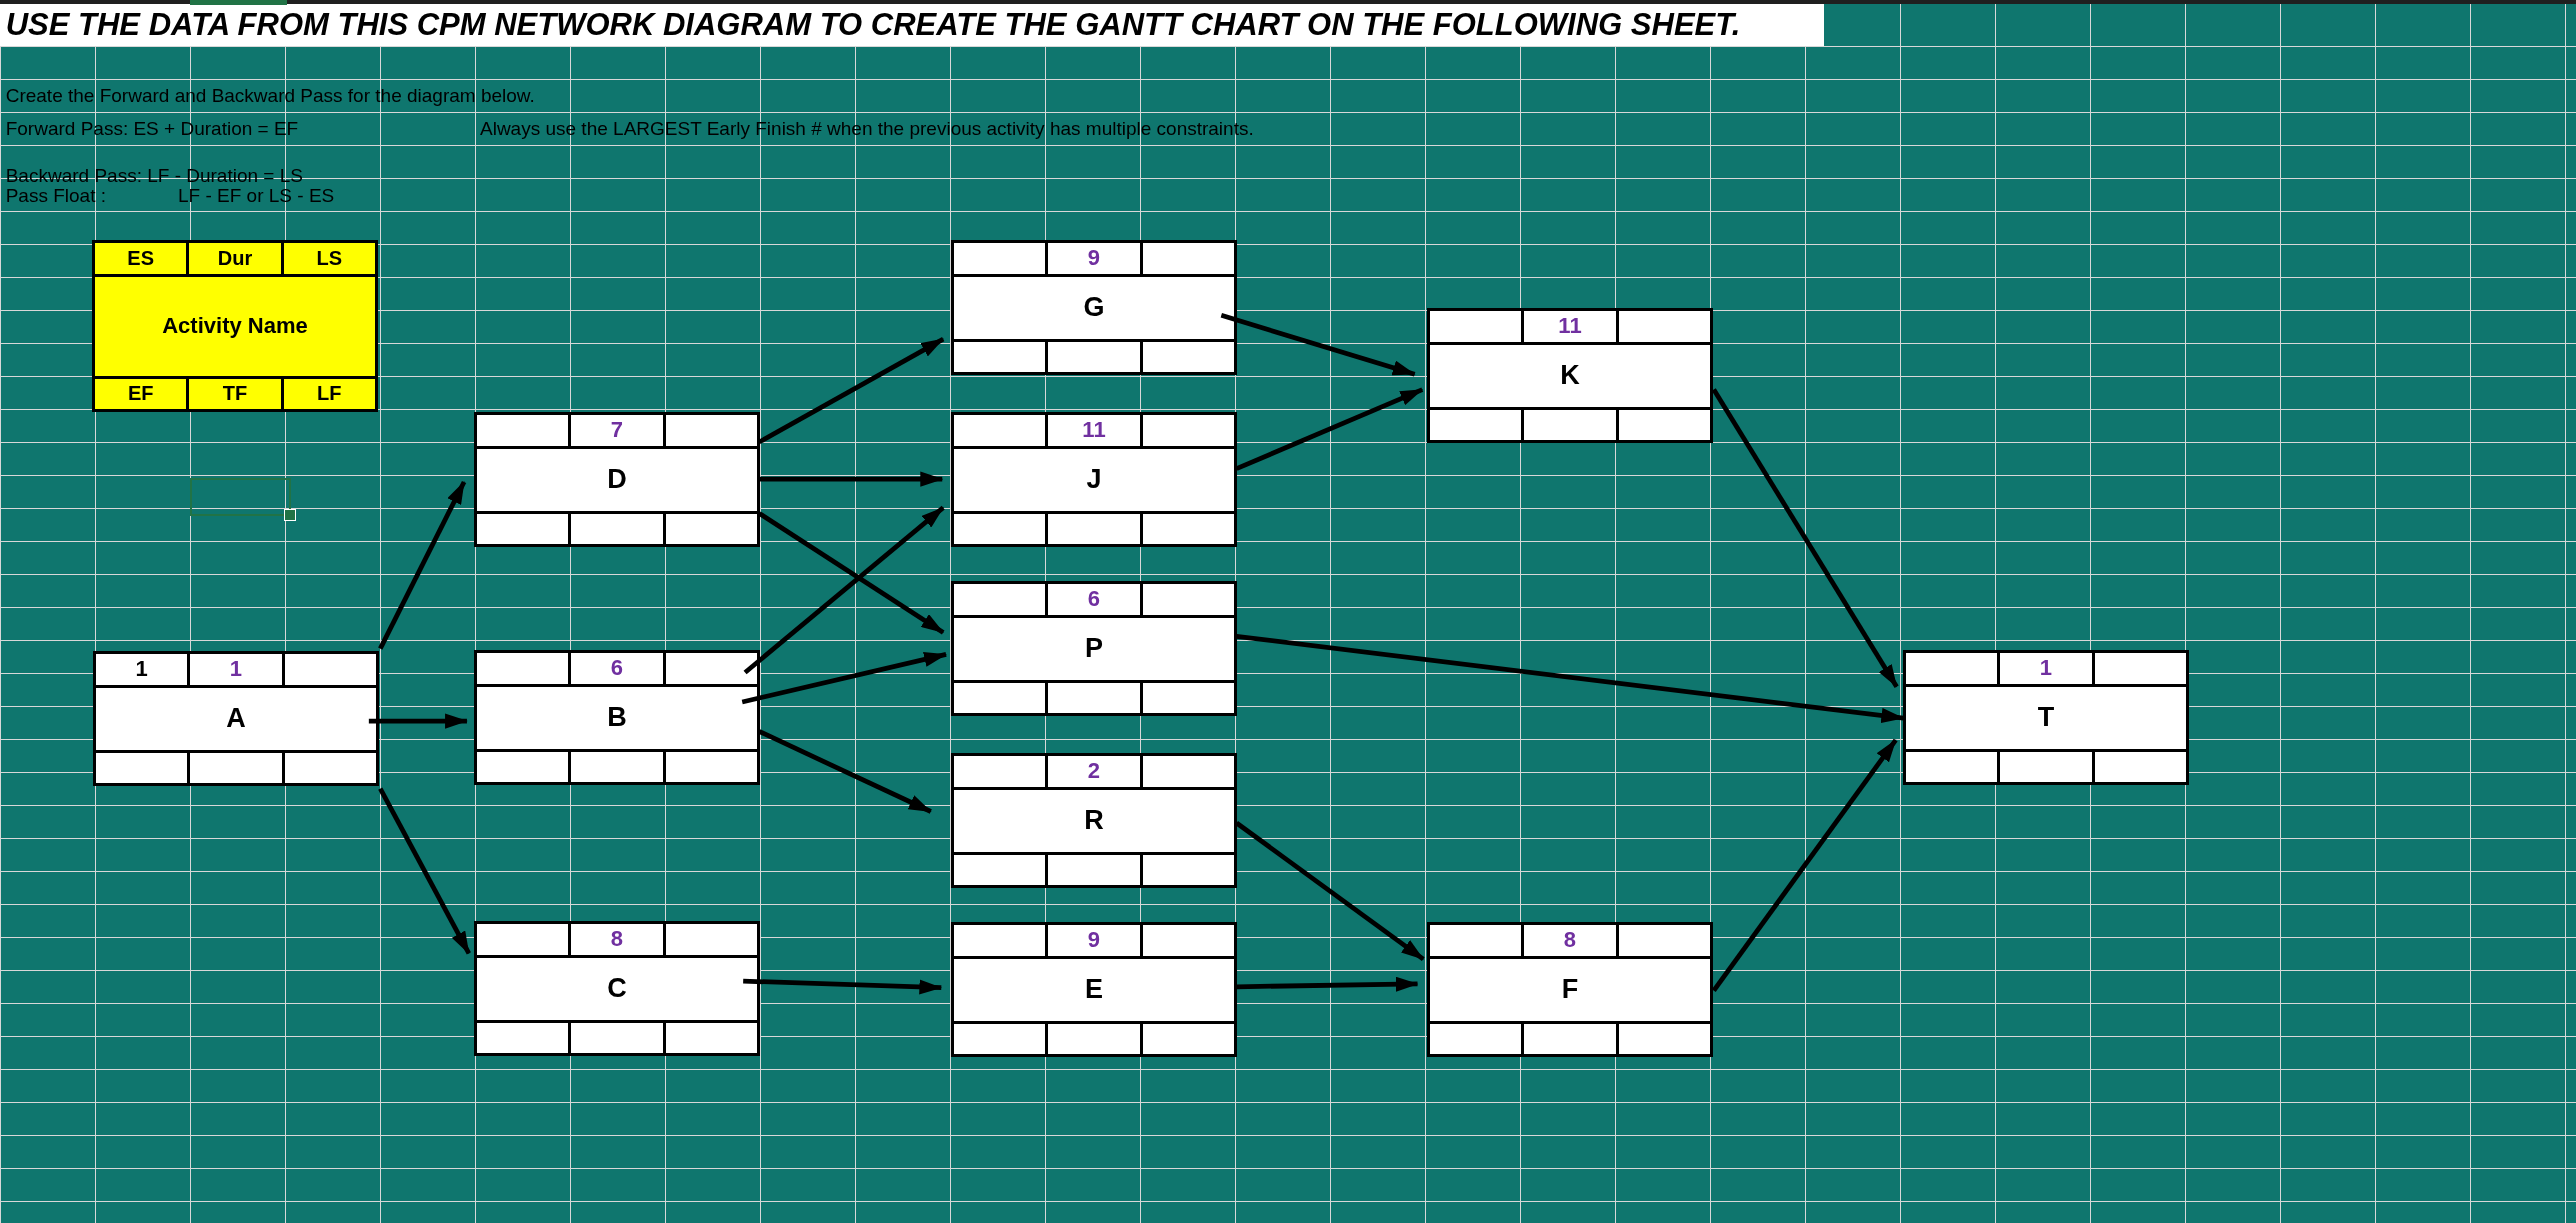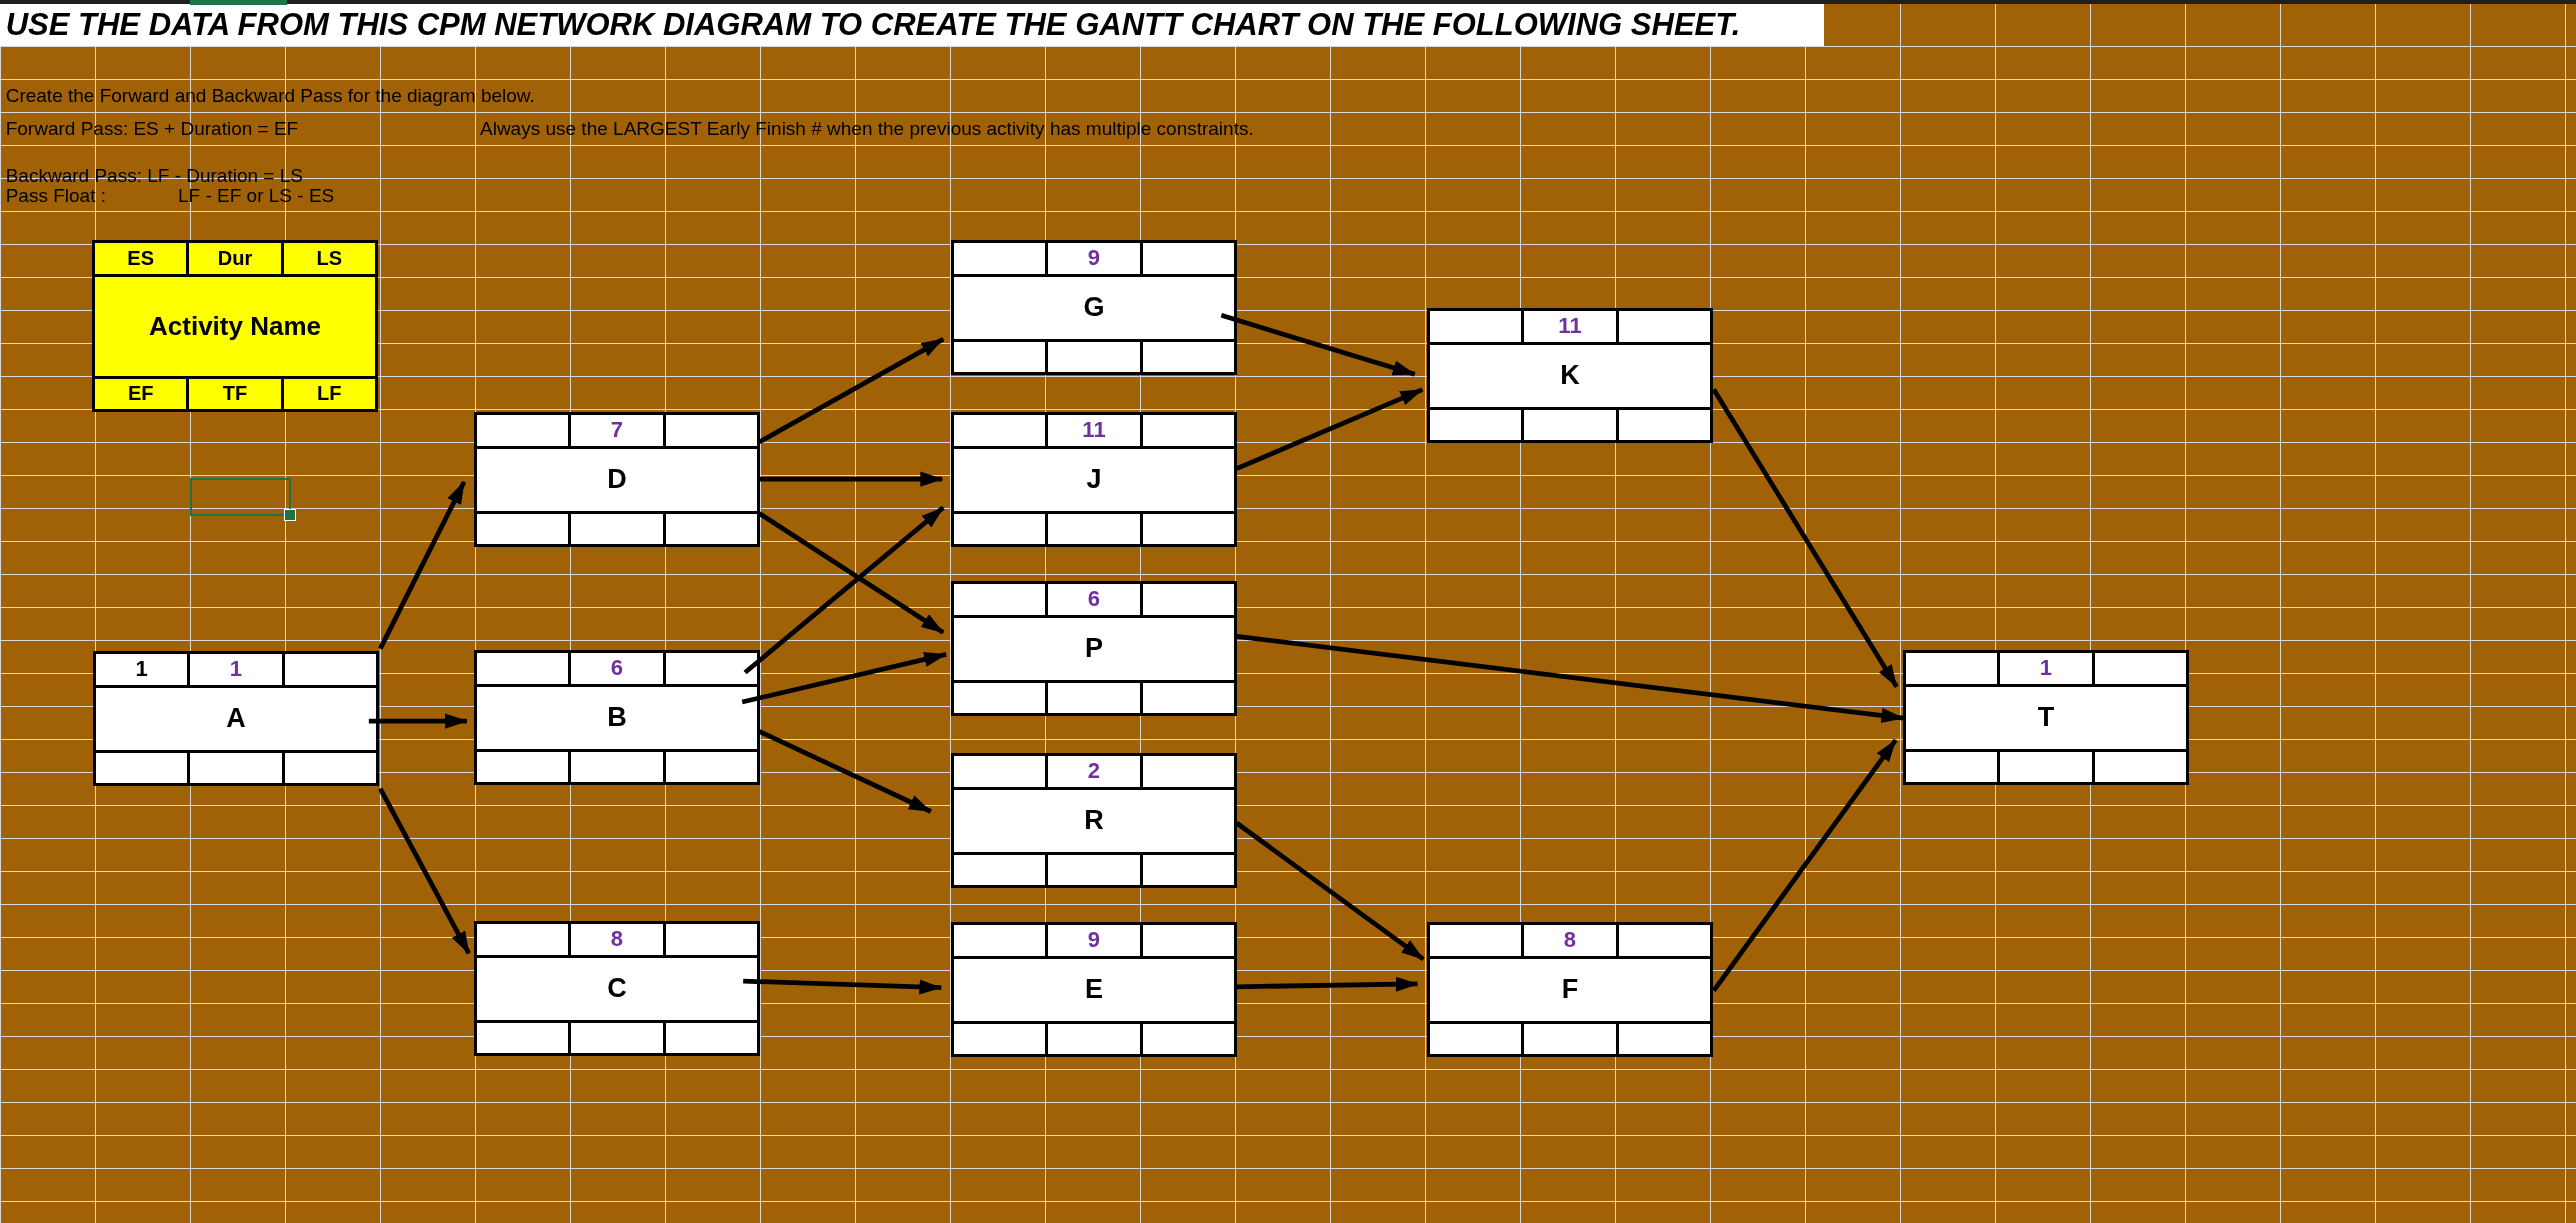--- a/index.html
+++ b/index.html
@@ -1,17 +1,17 @@
 <!DOCTYPE html>
 <html style="--purple: #7030A0; --green: #217346; --legend-fill: #FFFF00;"><head>
 <meta charset="utf-8">
 <style>
   html,body{margin:0;padding:0;background:#fff;}
   #canvas{position:relative;width:2576px;height:1223px;overflow:hidden;
-          font-family:"Liberation Sans",sans-serif;background:#a16207;}
+          font-family:"Liberation Sans",sans-serif;background:#0f766e;}
   
   .grid-v{position:absolute;inset:0;z-index:0;
     background:repeating-linear-gradient(to right,#d8d8d8 0 1px,transparent 1px 95px);}
   .grid-h{position:absolute;left:0;right:0;top:46px;bottom:0;z-index:0;
     background:repeating-linear-gradient(to bottom,#d8d8d8 0 1px,transparent 1px 33px);}
   .title-bg{position:absolute;left:0;top:3.8px;width:1824px;height:42px;background:#fff;z-index:1;}
   .topbar{position:absolute;left:0;top:0;width:2576px;height:3.8px;background:#1f1f1f;z-index:6;}
   .topbar-green{position:absolute;left:190px;top:0;width:97px;height:4.8px;background:var(--green);z-index:7;}
 
   .title{position:absolute;left:5.7px;top:6.7px;z-index:2;font-size:31px;font-weight:bold;
@@ -27,21 +27,21 @@
   .node .r3.top{border-bottom:3.8px solid #000;}
   .node .r3.bot{border-top:3.8px solid #000;}
   .node .cell{flex:1;display:flex;align-items:center;justify-content:center;
               font-size:22px;font-weight:bold;}
   .node .cell + .cell{border-left:3.8px solid #000;}
   .node .mid{flex:1;display:flex;align-items:center;justify-content:center;
              font-size:27px;font-weight:bold;color:#000;}
   .dur{color:var(--purple);}
   .legend{height:172px;background:var(--legend-fill);}
   .legend .cell{font-size:20px;}
-  .legend .mid{font-size:26px;}
+  .legend .mid{font-size:22px;}
 
   #edges{position:absolute;inset:0;z-index:4;pointer-events:none;}
   #edges line{stroke:#000;stroke-width:5;}
 
   .selection{position:absolute;z-index:2;border:2.9px solid var(--green);box-sizing:border-box;}
   .selection .handle{position:absolute;right:-6.7px;bottom:-6.7px;width:9.5px;height:9.5px;
                      background:var(--green);border:1.9px solid #fff;}
 </style>
 </head>
 <body>

